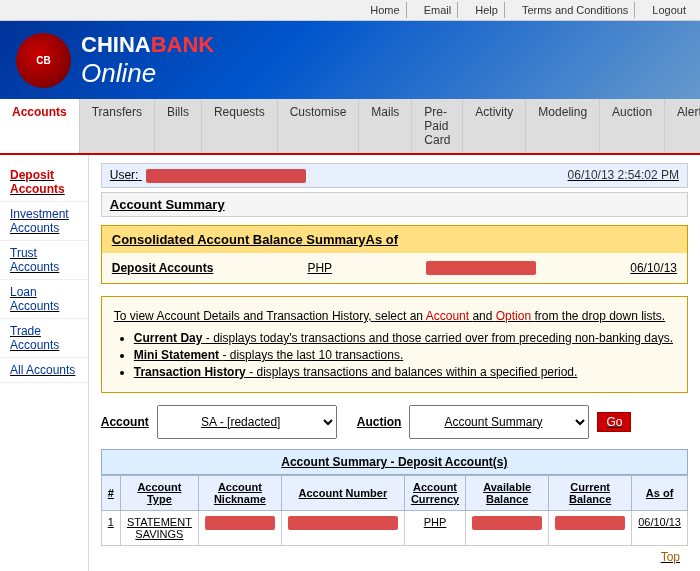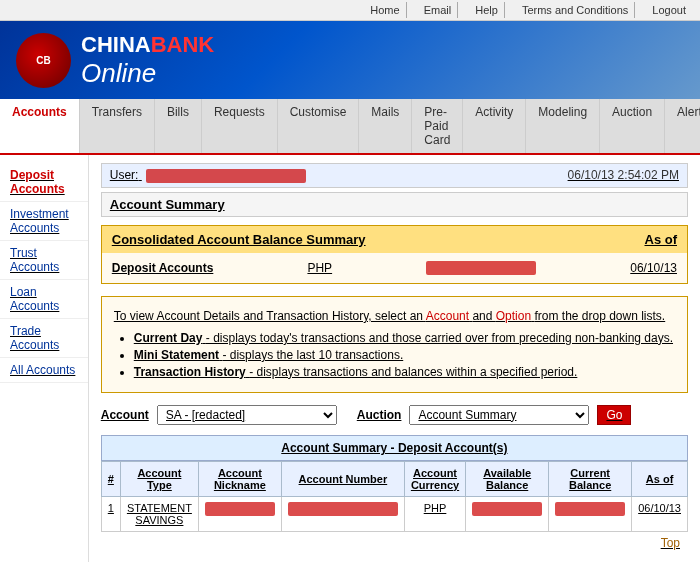--- a/index.html
+++ b/index.html
@@ -142,21 +142,21 @@
     
     .consolidated-box {
       border: 1px solid #cc9900;
       background: #fffaee;
       margin-bottom: 12px;
     }
     .consolidated-header {
       background: #ffe080;
       padding: 6px 10px;
       display: flex;
-      justify-content: space-between;
+      justify-content: flex-start;
       font-weight: bold;
       font-size: 13px;
     }
     .consolidated-row {
       display: flex;
       justify-content: space-between;
       align-items: center;
       padding: 8px 10px;
     }
     .consolidated-row .label { font-weight: bold; font-size: 12px; }
@@ -185,23 +185,24 @@
 
     
     .account-select-row {
       display: flex;
       align-items: center;
       margin-bottom: 10px;
       gap: 8px;
     }
     .account-select-row label { font-size: 12px; font-weight: bold; }
     .account-select-row select {
-      padding: 1px 4px;
+      padding: 8px 4px;
       font-size: 12px;
       min-width: 180px;
+      text-align: center;
     }
     .account-select-row .options-label { font-size: 12px; font-weight: bold; margin-left: 12px; }
     .account-select-row .go-btn {
       background: #cc0000;
       color: #fff;
       border: 1px solid #990000;
       padding: 2px 8px;
       cursor: pointer;
       font-size: 12px;
     }

